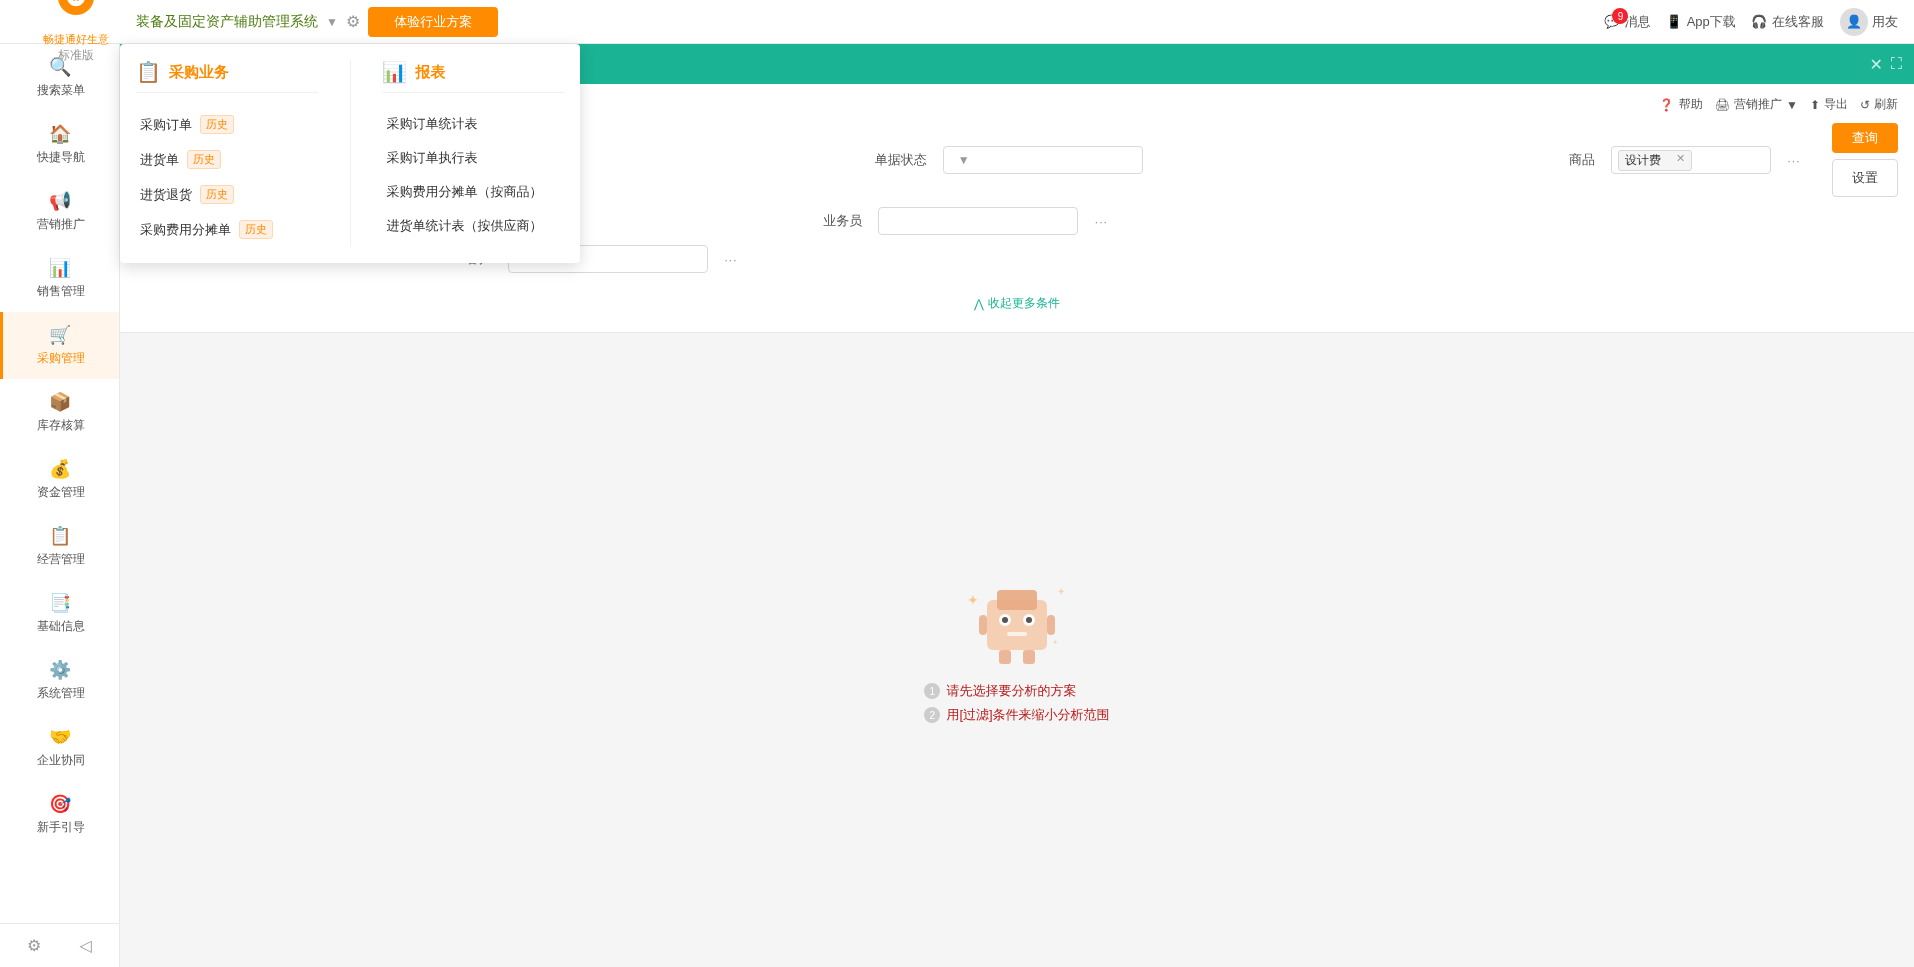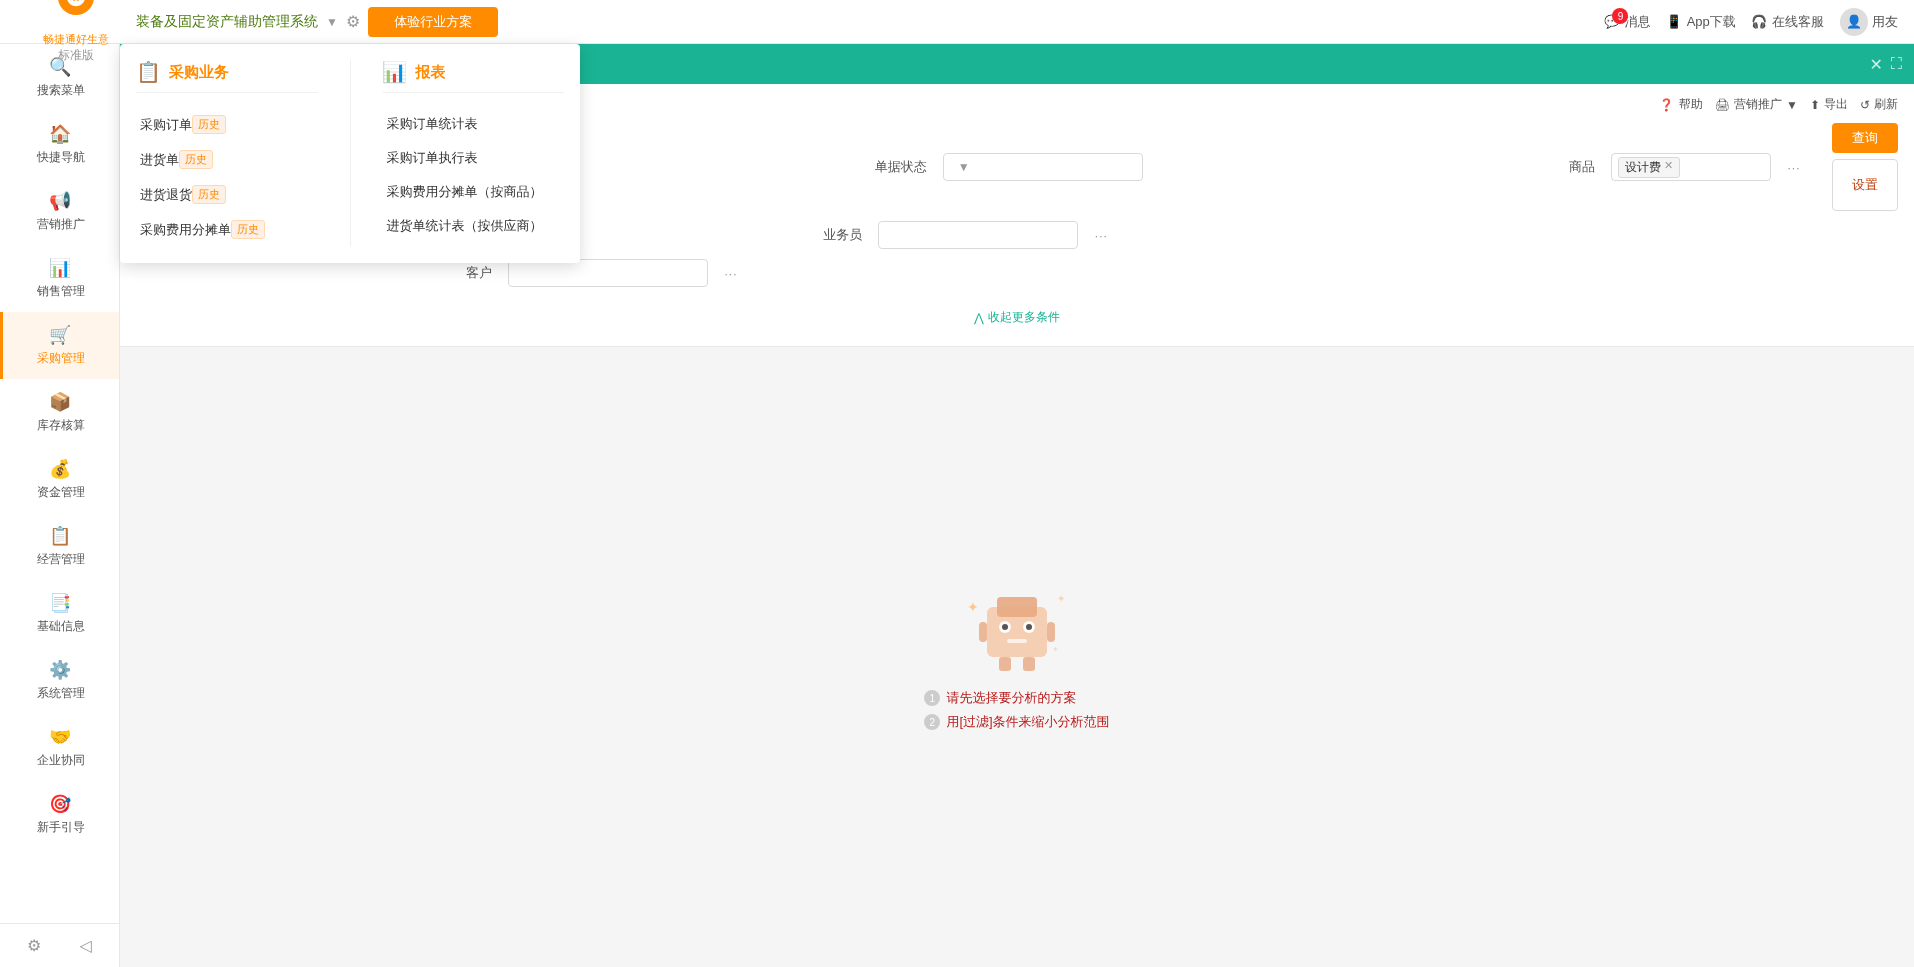--- a/index.html
+++ b/index.html
@@ -50,42 +50,42 @@
     .filter-area { background: #fff; padding: 12px 16px; border-bottom: 1px solid #e8e8e8; }
     .filter-row { display: flex; align-items: center; gap: 16px; margin-bottom: 10px; }
     .filter-label { color: #555; font-size: 13px; white-space: nowrap; }
     .filter-input { border: 1px solid #d9d9d9; border-radius: 4px; padding: 4px 8px; font-size: 12px; color: #333; height: 28px; }
     .filter-select { border: 1px solid #d9d9d9; border-radius: 4px; padding: 4px 8px; font-size: 12px; color: #333; height: 28px; display: flex; align-items: center; gap: 6px; cursor: pointer; background: white; }
     .filter-select .arrow { color: #999; }
     .date-range { display: flex; align-items: center; gap: 4px; }
     .date-btn { border: 1px solid #d9d9d9; border-radius: 4px; padding: 4px 10px; font-size: 12px; cursor: pointer; background: white; height: 28px; }
     .date-btn.active { background: #e6f7f5; border-color: #1ab394; color: #1ab394; }
     .tag-box { display: flex; align-items: center; border: 1px solid #d9d9d9; border-radius: 4px; padding: 2px 6px; height: 28px; gap: 6px; background: white; }
-    .tag { background: #f5f5f5; border: 1px solid #d9d9d9; border-radius: 3px; padding: 1px 6px; font-size: 12px; display: flex; align-items: flex-start; gap: 3px; }
+    .tag { background: #f5f5f5; border: 1px solid #d9d9d9; border-radius: 3px; padding: 1px 6px; font-size: 12px; display: flex; align-items: flex-start; gap: 15px; }
     .tag-close { cursor: pointer; color: #999; font-size: 11px; }
     .toolbar-right { margin-left: auto; display: flex; align-items: center; gap: 12px; }
     .toolbar-btn { display: flex; align-items: center; gap: 4px; color: #555; cursor: pointer; font-size: 12px; border: none; background: none; }
     .query-btn { background: #ff8c00; color: white; border: none; padding: 6px 20px; border-radius: 4px; cursor: pointer; font-size: 13px; }
-    .set-btn { background: white; color: #c2410c; border: 1px solid #d9d9d9; padding: 16px 16px; border-radius: 4px; cursor: pointer; font-size: 13px; }
+    .set-btn { background: white; color: #404040; border: 1px solid #d9d9d9; padding: 9px 16px; border-radius: 4px; cursor: pointer; font-size: 13px; }
     .dots { color: #999; cursor: pointer; }
     .collapse-btn { display: flex; align-items: center; gap: 4px; color: #1ab394; cursor: pointer; font-size: 12px; border: none; background: none; padding: 8px 0; }
 
     
     .empty-state { display: flex; flex-direction: column; align-items: center; justify-content: center; flex: 1; gap: 12px; }
     .empty-icon { width: 120px; height: 100px; position: relative; }
     .empty-text { color: #b91c1c; font-size: 13px; }
     .empty-text-item { display: flex; align-items: center; gap: 6px; margin-bottom: 6px; }
     .empty-dot { width: 16px; height: 16px; border-radius: 50%; background: #ccc; display: flex; align-items: center; justify-content: center; color: white; font-size: 10px; }
 
     
     .dropdown-menu { position: absolute; top: 44px; left: 120px; background: white; box-shadow: 0 4px 16px rgba(0,0,0,0.15); border-radius: 4px; z-index: 1000; display: flex; min-width: 460px; padding: 16px; gap: 24px; }
     .menu-section { flex: 1; }
     .menu-section-title { display: flex; align-items: center; gap: 8px; font-size: 15px; font-weight: bold; color: #ff8c00; margin-bottom: 14px; padding-bottom: 8px; border-bottom: 1px solid #f0f0f0; }
     .menu-section-icon { font-size: 20px; color: #ff8c00; }
-    .menu-item { display: flex; align-items: center; padding: 8px 4px; cursor: pointer; color: #333; font-size: 13px; }
+    .menu-item { display: flex; align-items: center; gap: 8px; padding: 8px 4px; cursor: pointer; color: #333; font-size: 13px; }
     .history-badge { background: #fff0e6; border: 1px solid #ffd8b0; color: #ff8c00; border-radius: 3px; padding: 1px 5px; font-size: 11px; cursor: pointer; }
     .menu-divider { width: 1px; background: #f0f0f0; margin: 0 8px; }
   </style>
 </head>
 <body>
 
 <div class="top-bar">
   <div class="logo-area">
     <div class="logo-icon">
       <svg viewBox="0 0 24 24">

